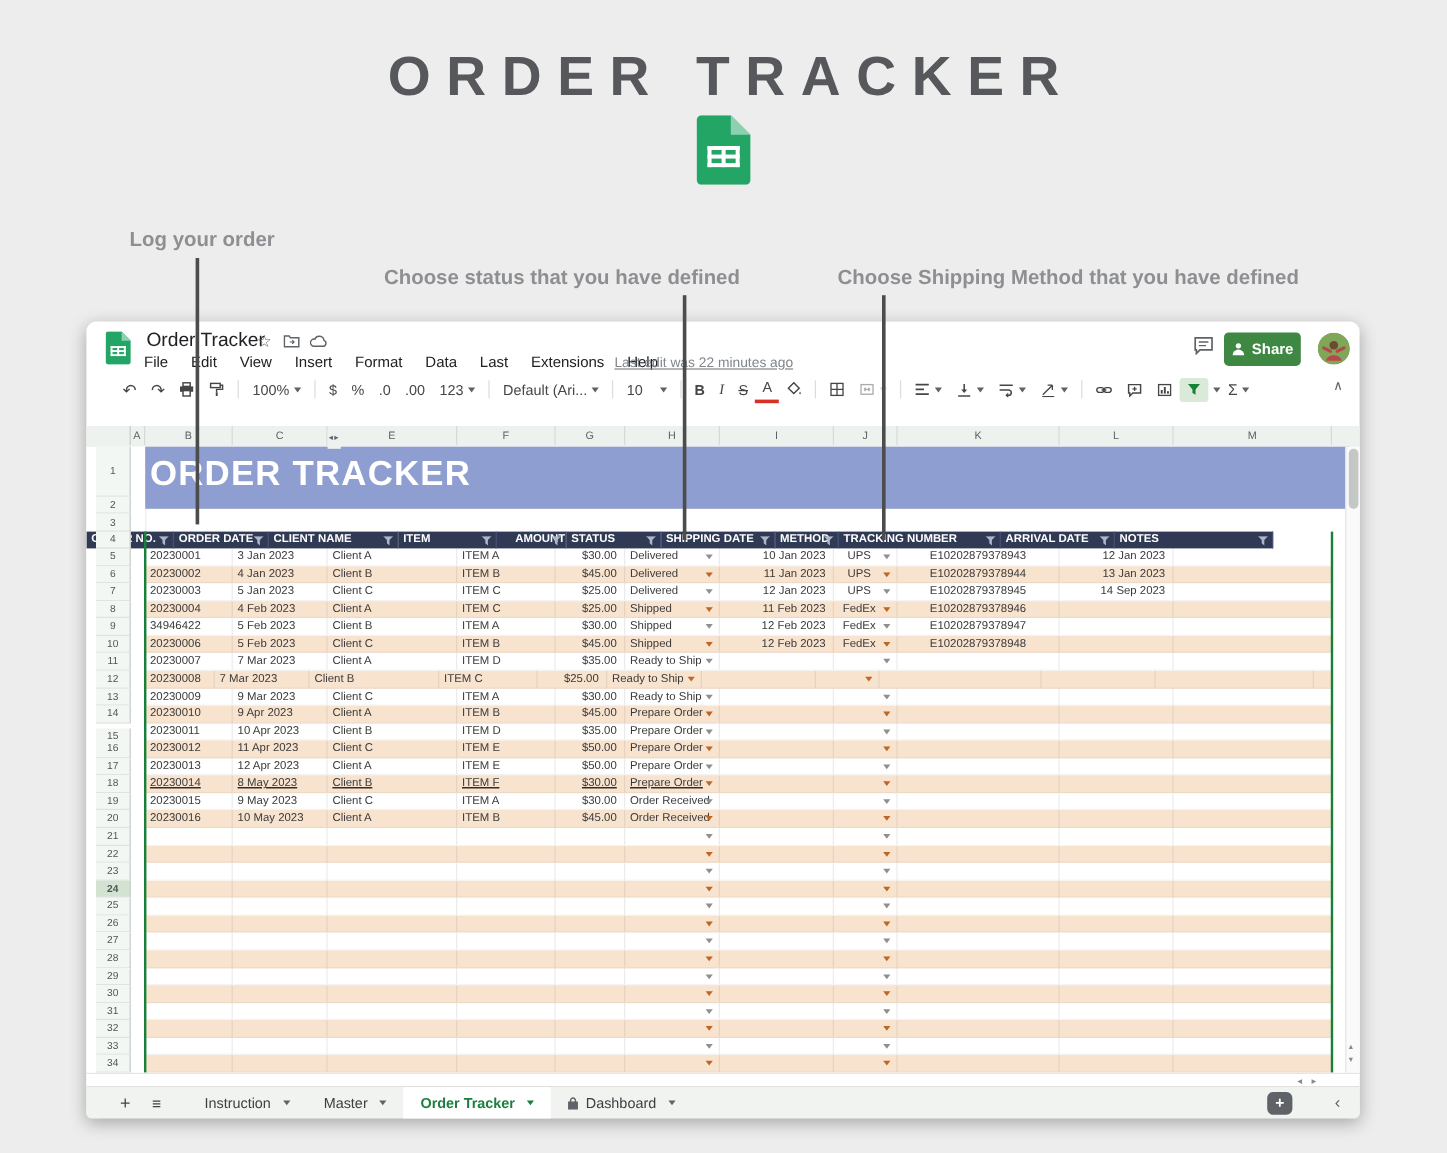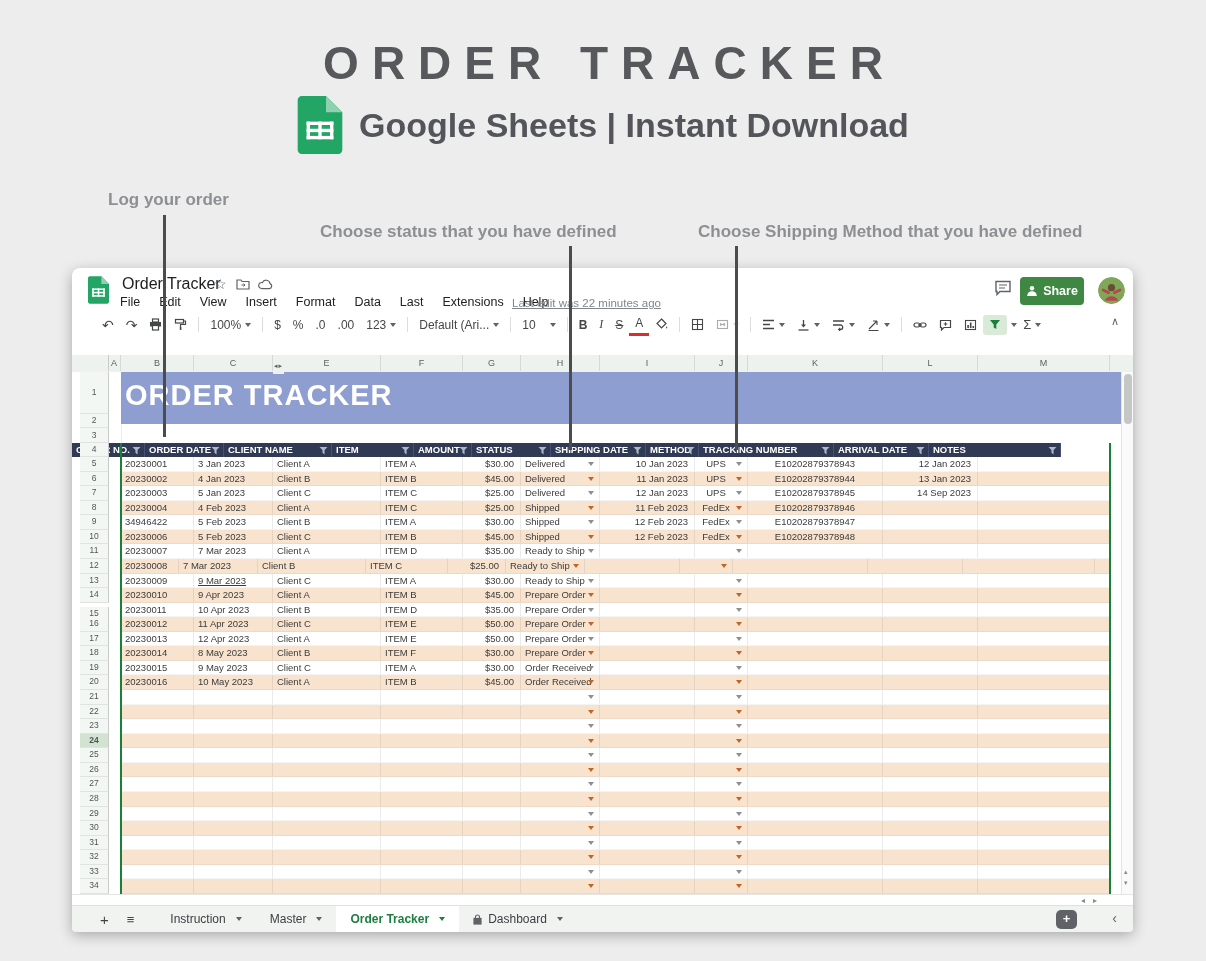--- a/index.html
+++ b/index.html
@@ -90,21 +90,20 @@
         <g fill="#fff">
           <rect x="4" y="11.5" width="12" height="1.5"></rect>
           <rect x="4" y="14.7" width="12" height="1.5"></rect>
           <rect x="4" y="17.9" width="12" height="1.5"></rect>
           <rect x="4" y="11.5" width="1.5" height="7.9"></rect>
           <rect x="9.25" y="11.5" width="1.5" height="7.9"></rect>
           <rect x="14.5" y="11.5" width="1.5" height="7.9"></rect>
         </g>
       </svg>
   </span>
-  <span class="sub-text">Google Sheets | Instant Download</span>
 </div>
 
 <div class="abs callout" style="left:108px;top:190px;">Log your order</div>
 <div class="abs callout" style="left:320px;top:222px;">Choose status that you have defined</div>
 <div class="abs callout" style="left:698px;top:222px;">Choose Shipping Method that you have defined</div>
 <div class="abs callout-line" style="left:163px;top:215px;height:222px;"></div>
 <div class="abs callout-line" style="left:569px;top:246px;height:204px;"></div>
 <div class="abs callout-line" style="left:735px;top:246px;height:204px;"></div>
 
 <div class="abs" id="card">
@@ -319,21 +318,21 @@
     </div>
 
   <div class="abs" id="grid">
     <div class="abs" id="colA"></div>
     <div class="abs" id="banner">ORDER TRACKER</div>
     <div class="abs" id="header-row" style="top: 71px;">
         <div class="hcell" style="left: 0px; width: 73px;">ORDER NO.<span class="funnel"></span></div>
         <div class="hcell" style="left: 73px; width: 79px;">ORDER DATE<span class="funnel"></span></div>
         <div class="hcell" style="left: 152px; width: 108px;">CLIENT NAME<span class="funnel"></span></div>
         <div class="hcell" style="left: 260px; width: 82px;">ITEM<span class="funnel"></span></div>
-        <div class="hcell" style="left: 342px; width: 58px;">AMOUNT<span class="funnel"></span></div>
+        <div class="hcell" style="left: 342px; width: 58px; text-align: right;">AMOUNT<span class="funnel"></span></div>
         <div class="hcell" style="left: 400px; width: 79px;">STATUS<span class="funnel"></span></div>
         <div class="hcell" style="left: 479px; width: 95px;">SHIPPING DATE<span class="funnel"></span></div>
         <div class="hcell" style="left: 574px; width: 53px;">METHOD<span class="funnel"></span></div>
         <div class="hcell" style="left: 627px; width: 135px;">TRACKING NUMBER<span class="funnel"></span></div>
         <div class="hcell" style="left: 762px; width: 95px;">ARRIVAL DATE<span class="funnel"></span></div>
         <div class="hcell" style="left: 857px; width: 132px;">NOTES<span class="funnel"></span></div>
       </div>
     <div class="abs" id="rows-host">
         <div class="grow" style="top: 85px; height: 14.566px; align-items: center;">
           <div class="gcell al" style="width: 73px;"><span>20230001</span></div>
@@ -438,21 +437,21 @@
           <div class="gcell ar" style="width: 95px;"></div>
           <div class="gcell ac" style="width: 53px;">
             <span class="dd"></span>
           </div>
           <div class="gcell ac" style="width: 135px;"></div>
           <div class="gcell ar" style="width: 95px;"></div>
           <div class="gcell al" style="width: 132px;"></div>
         </div>
         <div class="grow" style="top: 201.528px; height: 14.566px;">
           <div class="gcell al" style="width: 73px;"><span>20230009</span></div>
-          <div class="gcell al" style="width: 79px; text-decoration: underline;"><span>9 Mar 2023</span></div>
+          <div class="gcell al" style="width: 79px;"><span>9 Mar 2023</span></div>
           <div class="gcell al" style="width: 108px;"><span>Client C</span></div>
           <div class="gcell al" style="width: 82px;"><span>ITEM A</span></div>
           <div class="gcell ar" style="width: 58px;"><span>$30.00</span></div>
           <div class="gcell al" style="width: 79px;"><span>Ready to Ship</span><span class="dd"></span></div>
           <div class="gcell ar" style="width: 95px;"></div>
           <div class="gcell ac" style="width: 53px;">
             <span class="dd"></span>
           </div>
           <div class="gcell ac" style="width: 135px;"></div>
           <div class="gcell ar" style="width: 95px;"></div>
@@ -511,21 +510,21 @@
           <div class="gcell ar" style="width: 58px;"><span>$50.00</span></div>
           <div class="gcell al" style="width: 79px;"><span>Prepare Order</span><span class="dd"></span></div>
           <div class="gcell ar" style="width: 95px;"></div>
           <div class="gcell ac" style="width: 53px;">
             <span class="dd"></span>
           </div>
           <div class="gcell ac" style="width: 135px;"></div>
           <div class="gcell ar" style="width: 95px;"></div>
           <div class="gcell al" style="width: 132px;"></div>
         </div>
-        <div class="grow peach" style="top: 274.358px; height: 14.566px;">
+        <div class="grow peach" style="top: 274.358px; height: 14.566px; text-decoration: underline;">
           <div class="gcell al" style="width: 73px;"><span>20230014</span></div>
           <div class="gcell al" style="width: 79px;"><span>8 May 2023</span></div>
           <div class="gcell al" style="width: 108px;"><span>Client B</span></div>
           <div class="gcell al" style="width: 82px;"><span>ITEM F</span></div>
           <div class="gcell ar" style="width: 58px;"><span>$30.00</span></div>
           <div class="gcell al" style="width: 79px;"><span>Prepare Order</span><span class="dd"></span></div>
           <div class="gcell ar" style="width: 95px;"></div>
           <div class="gcell ac" style="width: 53px;">
             <span class="dd"></span>
           </div>

